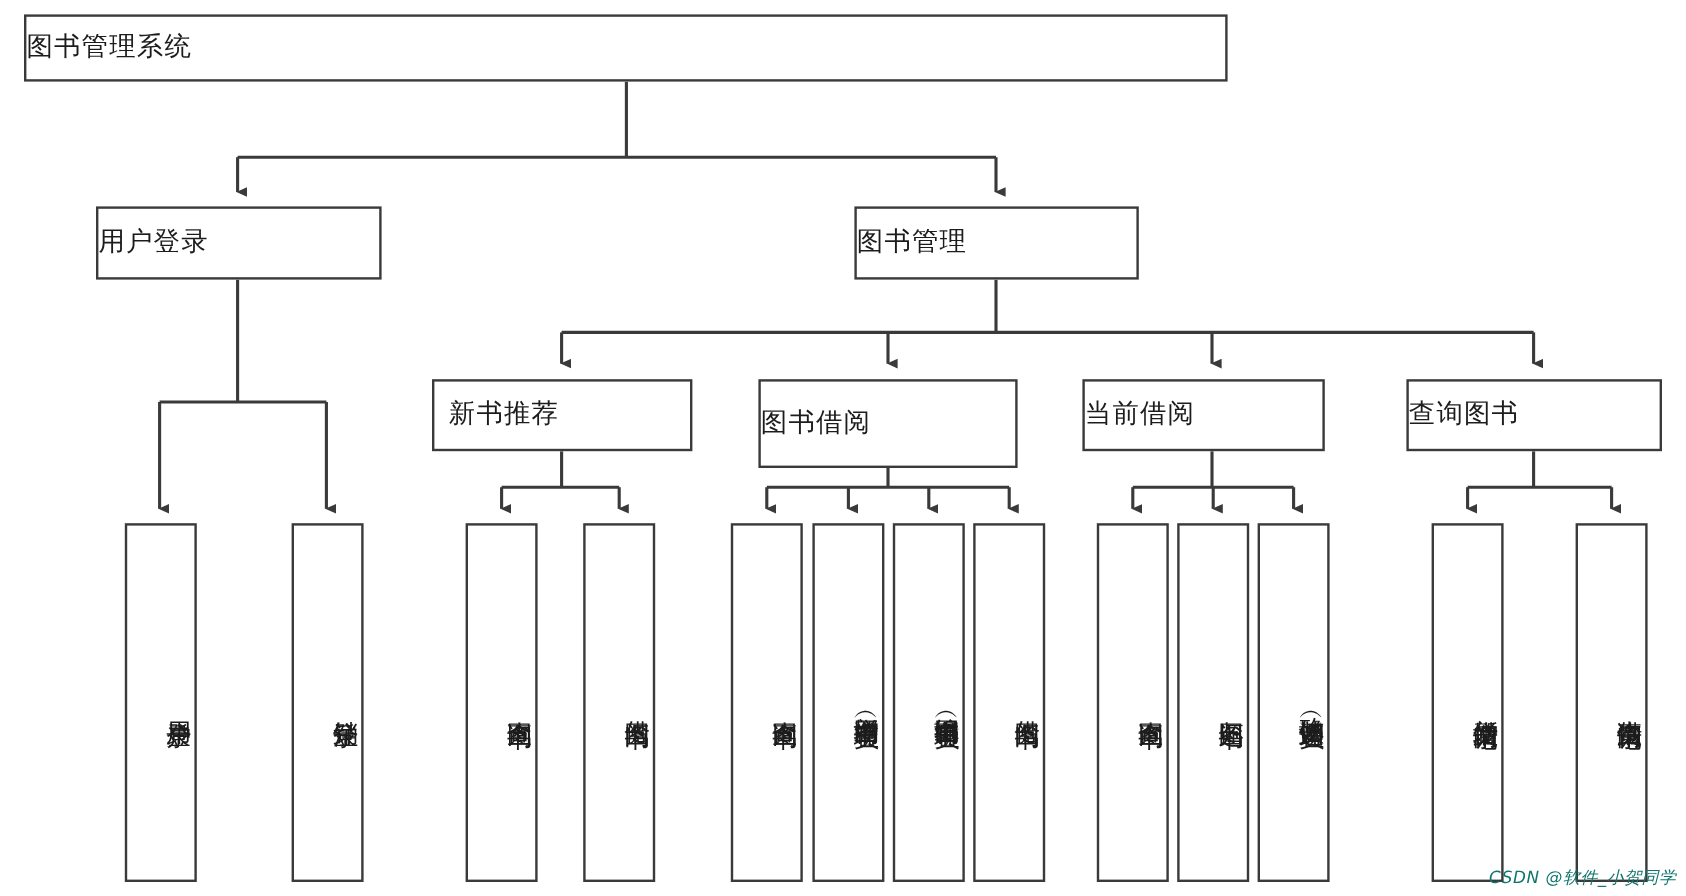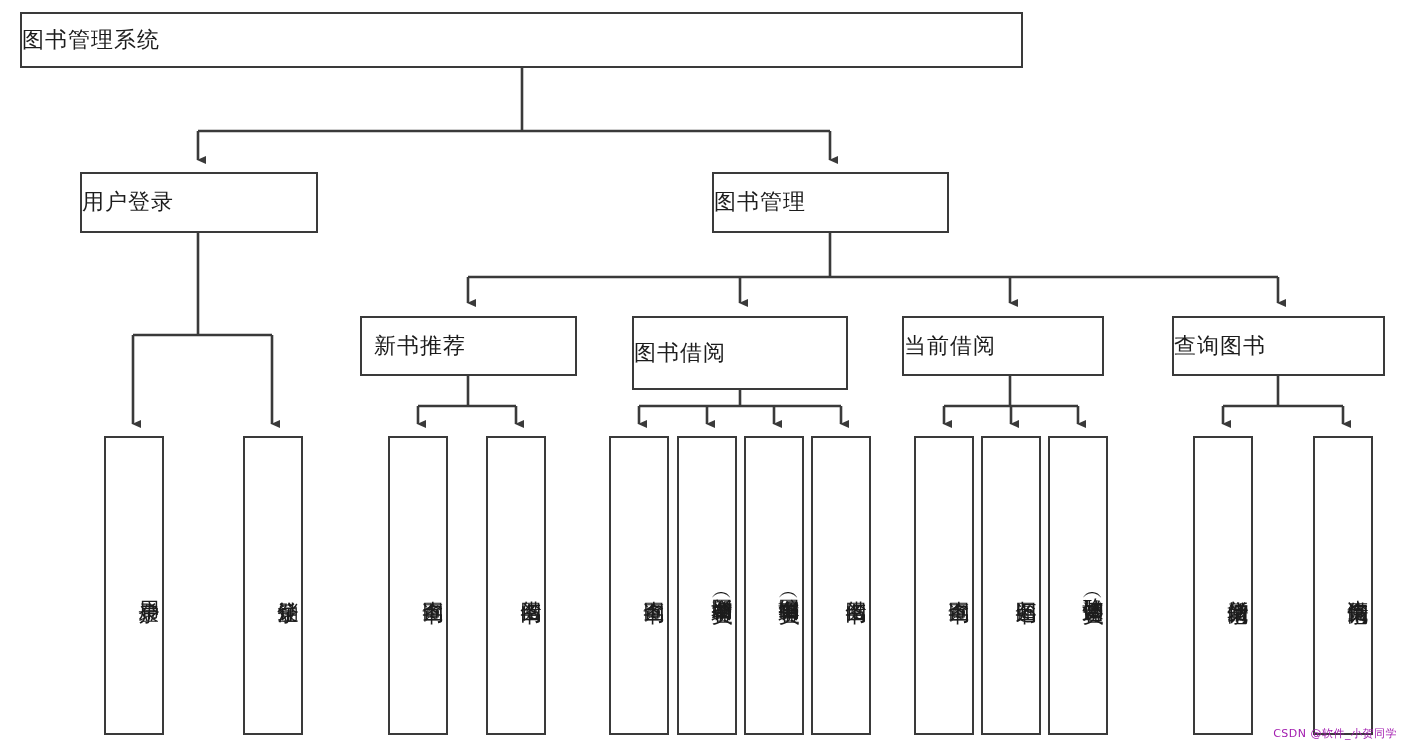--- a/index.html
+++ b/index.html
@@ -56,25 +56,26 @@
     text-orientation: upright;
     white-space: nowrap;
   }
   .node .label {
     display: block;
   }
   #watermark {
     position: absolute;
     right: 8px;
     bottom: 6px;
-    font-size: 11px;
-    color: #a21caf;
+    font-size: 14px;
+    color: #0f766e;
     letter-spacing: 0.5px;
     white-space: nowrap;
     font-family: "DejaVu Sans", "Liberation Sans", sans-serif;
+    font-style: italic;
   }
 </style>
 </head>
 <body>
 
 <div id="canvas">
 
   <svg id="edges" viewBox="0 0 1405 747" width="1405" height="747" xmlns="http://www.w3.org/2000/svg">
     <defs>
       <marker id="arrow" markerWidth="10" markerHeight="10" refX="4" refY="8" orient="auto" markerUnits="userSpaceOnUse">

